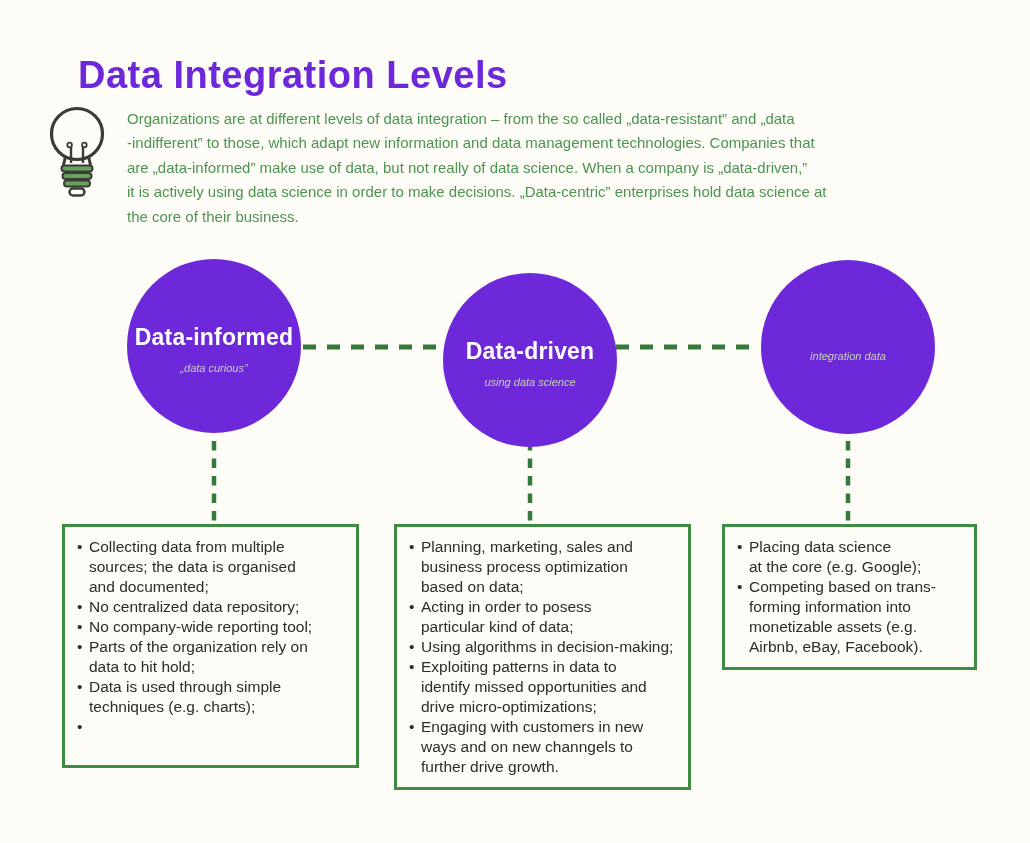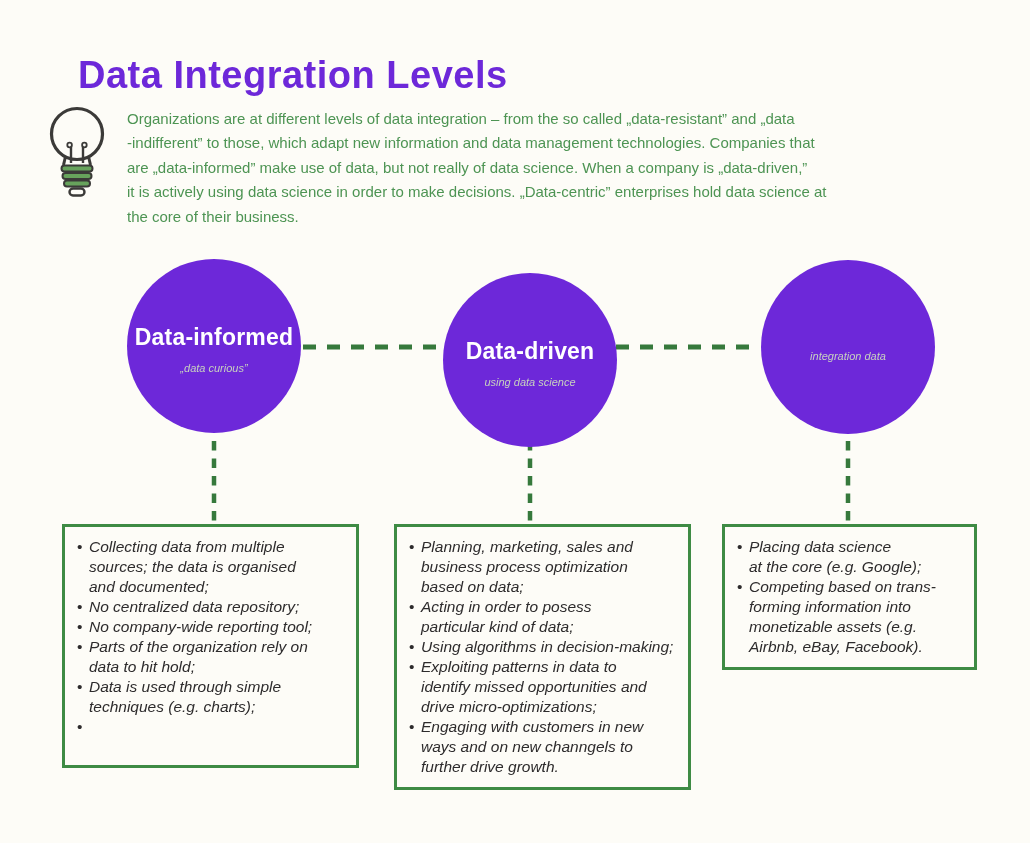--- a/index.html
+++ b/index.html
@@ -76,21 +76,20 @@
   .bullet-box li{
     display:flex;align-items:flex-start;
     font-size:15.5px;line-height:20px;color:#2d2b2c;
   }
   .bullet-box .dot{
     flex:0 0 12px;text-align:left;padding-left:2px;
     color:#2d2b2c;
   }
   .bullet-box .li-text{
     white-space:pre-line;
-    font-style:italic;
   }
 </style>
 </head>
 <body>
 
 <div class="canvas">
 
   <h1 class="page-title">Data Integration Levels</h1>
 
   <svg class="bulb" viewBox="0 0 66 102" aria-hidden="true">

